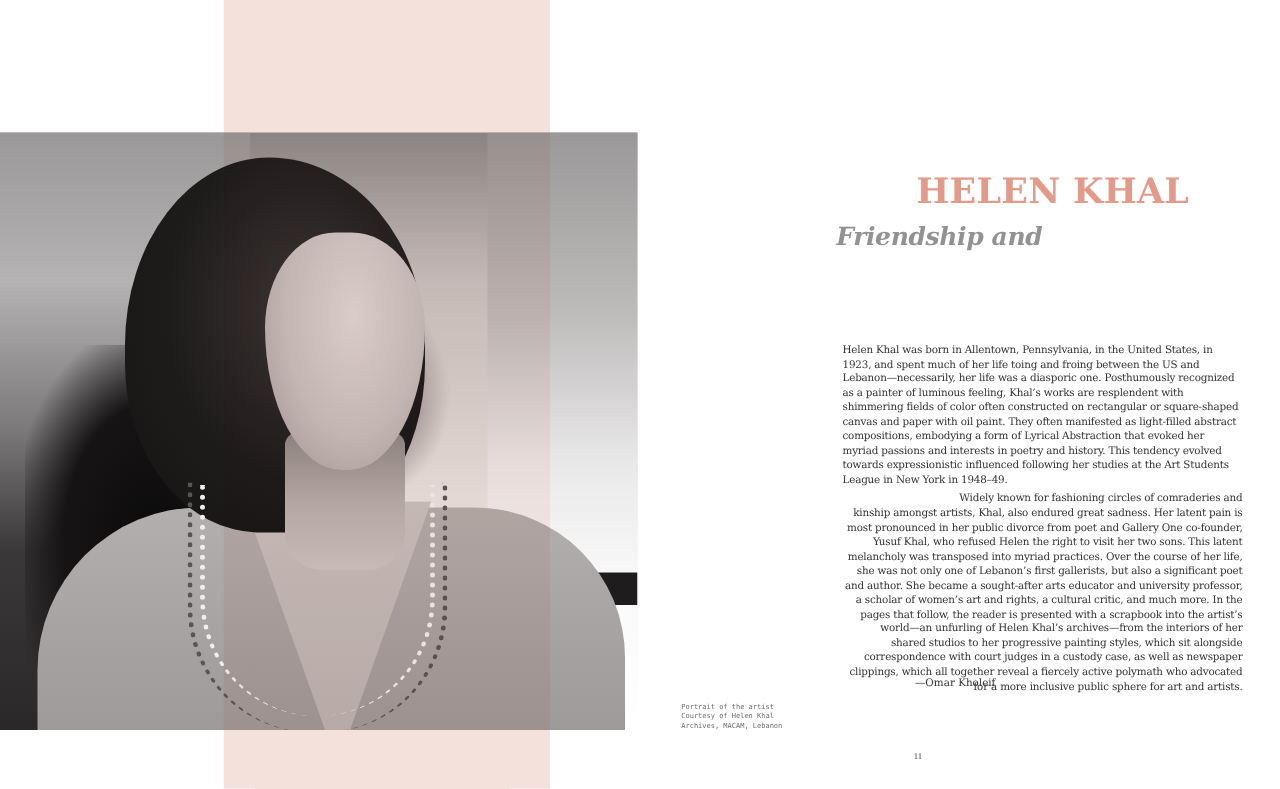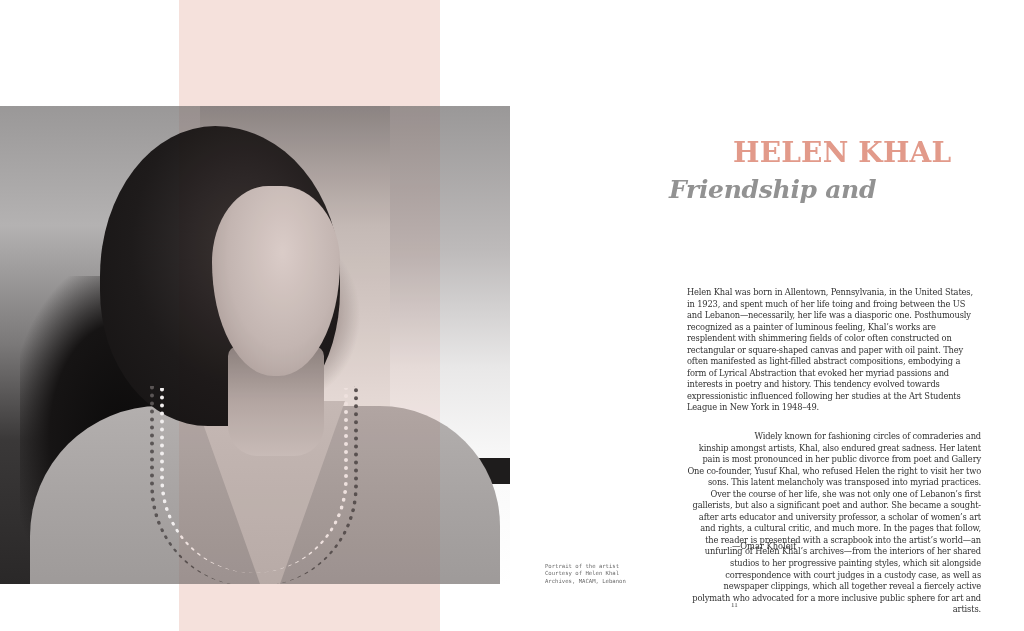--- a/index.html
+++ b/index.html
@@ -155,21 +155,21 @@
       font-size: 28px;
       letter-spacing: 0.2px;
       line-height: 40px;
       color: #e29a8a;
     }
     .title .sub {
       display: block;
       font-family: "DejaVu Serif", serif;
       font-style: italic;
       font-weight: bold;
-      font-size: 25px;
+      font-size: 20px;
       line-height: 33px;
       color: #929292;
       letter-spacing: -0.3px;
       white-space: nowrap;
     }
     .title .part {
       color: #cacaca;
     }
     
     .body-text {
@@ -178,21 +178,21 @@
       top: 270px;
       width: 328px;
       font-family: "DejaVu Serif", serif;
       font-size: 8.3px;
       line-height: 11.55px;
       color: #333333;
       z-index: 3;
       letter-spacing: -0.15px;
     }
     .body-text p {
-      margin: 17px;
+      margin: 4px;
     }
     .body-text p.indent {
       text-indent: 62px;
       text-align: right;
     }
     .signature {
       position: absolute;
       left: 732px;
       top: 541px;
       font-family: "DejaVu Serif", serif;

